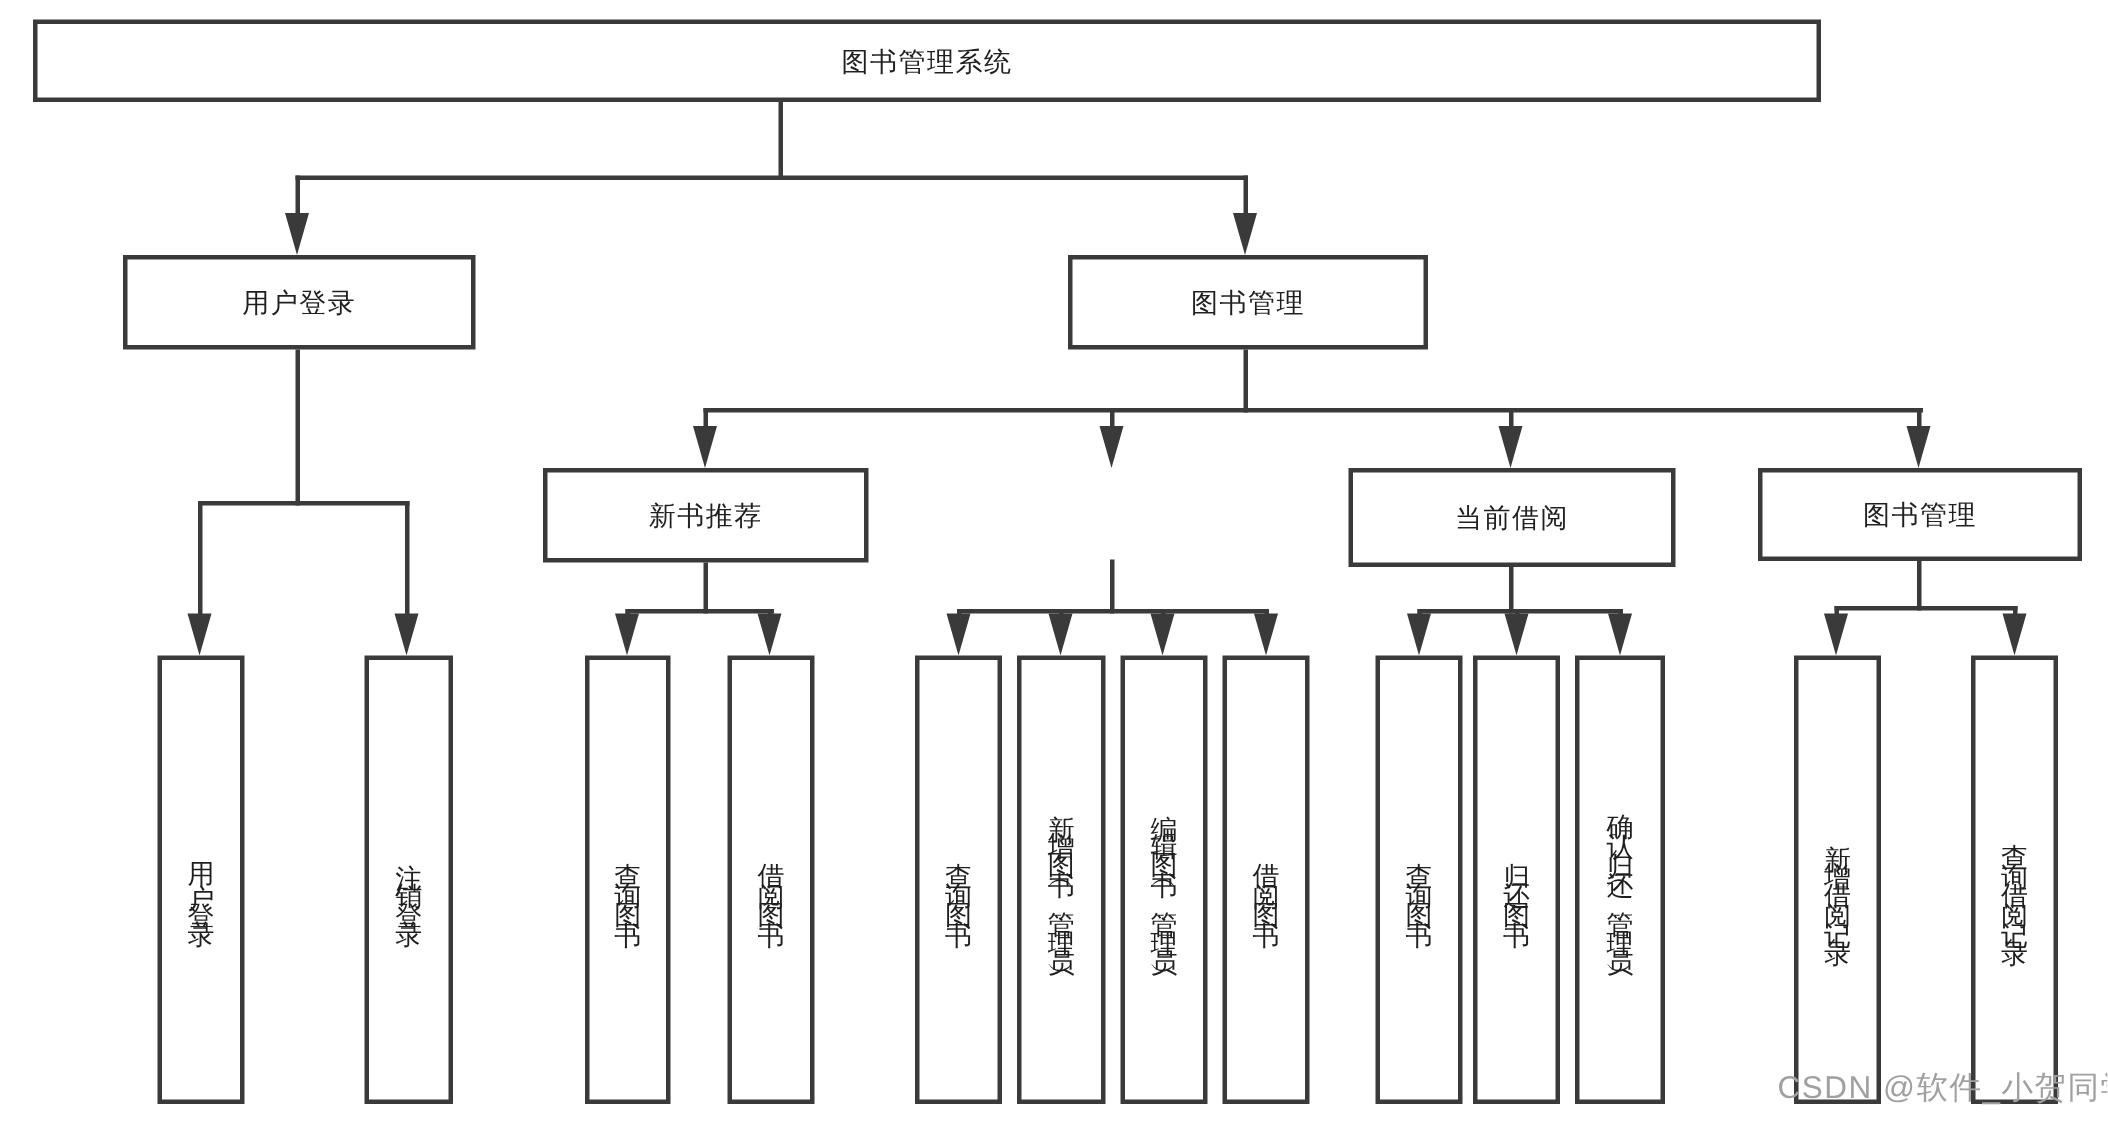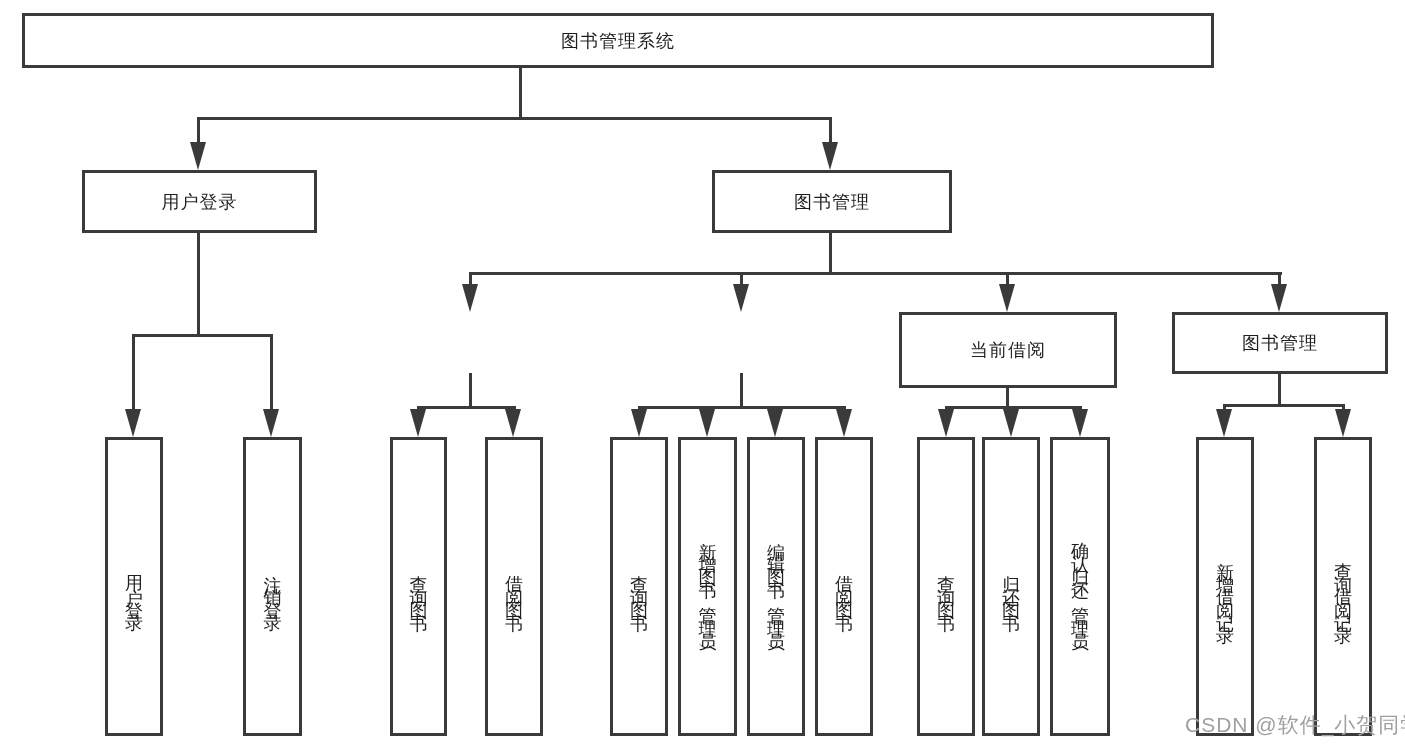--- a/index.html
+++ b/index.html
@@ -61,21 +61,24 @@
   <div class="hline" style="left:469px;top:272px;width:813px;"></div>
   <div class="vline" style="left:469px;top:272px;height:16px;"></div>
   <div class="arrow" style="left:462px;top:284px;"></div>
   <div class="vline" style="left:740px;top:272px;height:16px;"></div>
   <div class="arrow" style="left:733px;top:284px;"></div>
   <div class="vline" style="left:1006px;top:272px;height:16px;"></div>
   <div class="arrow" style="left:999px;top:284px;"></div>
   <div class="vline" style="left:1278px;top:272px;height:16px;"></div>
   <div class="arrow" style="left:1271px;top:284px;"></div>
 
-  <div class="box" style="left:899px;top:312px;width:218px;height:76px;">
+  <div class="box" style="left:362px;top:312px;width:217px;height:63px;">
+    <span>新书推荐</span>
+  </div>
+  <div class="box" style="left:899px;top:312px;width:218px;height:66px;">
     <span>当前借阅</span>
   </div>
   <div class="box" style="left:1172px;top:312px;width:216px;height:62px;">
     <span>图书管理</span>
   </div>
 
   <div class="vline" style="left:469px;top:373px;height:36px;"></div>
   <div class="hline" style="left:417px;top:406px;width:99px;"></div>
   <div class="vline" style="left:417px;top:406px;height:10px;"></div>
   <div class="arrow" style="left:410px;top:409px;"></div>

